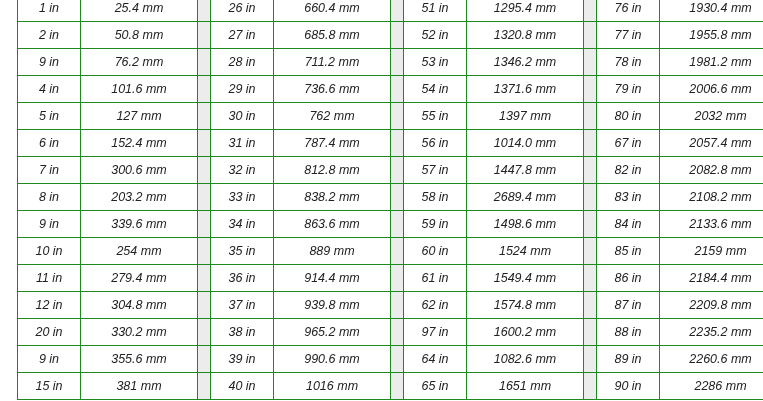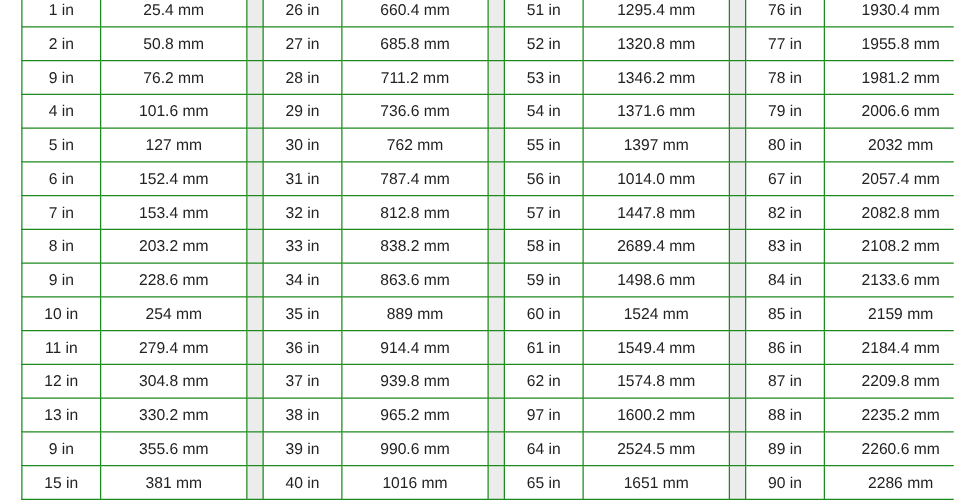--- a/index.html
+++ b/index.html
@@ -14,20 +14,21 @@
     overflow: hidden;
     font-family: "Liberation Sans", sans-serif;
   }
 
   
   #viewport {
     position: relative;
     width: 763px;
     height: 401px;
     overflow: hidden;
+    font-style: italic;
   }
 
   #table-shift {
     position: absolute;
     left: 17px;
     top: -6px;
   }
 
   table.conv-table {
     border-collapse: collapse;
@@ -136,21 +137,21 @@
             <td class="c-mm">787.4 mm</td>
             <td class="c-gap"></td>
             <td class="c-in">56 in</td>
             <td class="c-mm">1014.0 mm</td>
             <td class="c-gap"></td>
             <td class="c-in">67 in</td>
             <td class="c-mm c-mm-last">2057.4 mm</td>
           </tr>
           <tr>
             <td class="c-in">7 in</td>
-            <td class="c-mm">153.4 mm</td>
+            <td class="c-mm">300.6 mm</td>
             <td class="c-gap"></td>
             <td class="c-in">32 in</td>
             <td class="c-mm">812.8 mm</td>
             <td class="c-gap"></td>
             <td class="c-in">57 in</td>
             <td class="c-mm">1447.8 mm</td>
             <td class="c-gap"></td>
             <td class="c-in">82 in</td>
             <td class="c-mm c-mm-last">2082.8 mm</td>
           </tr>
@@ -162,21 +163,21 @@
             <td class="c-mm">838.2 mm</td>
             <td class="c-gap"></td>
             <td class="c-in">58 in</td>
             <td class="c-mm">2689.4 mm</td>
             <td class="c-gap"></td>
             <td class="c-in">83 in</td>
             <td class="c-mm c-mm-last">2108.2 mm</td>
           </tr>
           <tr>
             <td class="c-in">9 in</td>
-            <td class="c-mm">228.6 mm</td>
+            <td class="c-mm">339.6 mm</td>
             <td class="c-gap"></td>
             <td class="c-in">34 in</td>
             <td class="c-mm">863.6 mm</td>
             <td class="c-gap"></td>
             <td class="c-in">59 in</td>
             <td class="c-mm">1498.6 mm</td>
             <td class="c-gap"></td>
             <td class="c-in">84 in</td>
             <td class="c-mm c-mm-last">2133.6 mm</td>
           </tr>
@@ -213,41 +214,41 @@
             <td class="c-in">37 in</td>
             <td class="c-mm">939.8 mm</td>
             <td class="c-gap"></td>
             <td class="c-in">62 in</td>
             <td class="c-mm">1574.8 mm</td>
             <td class="c-gap"></td>
             <td class="c-in">87 in</td>
             <td class="c-mm c-mm-last">2209.8 mm</td>
           </tr>
           <tr>
-            <td class="c-in">13 in</td>
+            <td class="c-in">20 in</td>
             <td class="c-mm">330.2 mm</td>
             <td class="c-gap"></td>
             <td class="c-in">38 in</td>
             <td class="c-mm">965.2 mm</td>
             <td class="c-gap"></td>
             <td class="c-in">97 in</td>
             <td class="c-mm">1600.2 mm</td>
             <td class="c-gap"></td>
             <td class="c-in">88 in</td>
             <td class="c-mm c-mm-last">2235.2 mm</td>
           </tr>
           <tr>
             <td class="c-in">9 in</td>
             <td class="c-mm">355.6 mm</td>
             <td class="c-gap"></td>
             <td class="c-in">39 in</td>
             <td class="c-mm">990.6 mm</td>
             <td class="c-gap"></td>
             <td class="c-in">64 in</td>
-            <td class="c-mm">2524.5 mm</td>
+            <td class="c-mm">1082.6 mm</td>
             <td class="c-gap"></td>
             <td class="c-in">89 in</td>
             <td class="c-mm c-mm-last">2260.6 mm</td>
           </tr>
           <tr>
             <td class="c-in">15 in</td>
             <td class="c-mm">381 mm</td>
             <td class="c-gap"></td>
             <td class="c-in">40 in</td>
             <td class="c-mm">1016 mm</td>

